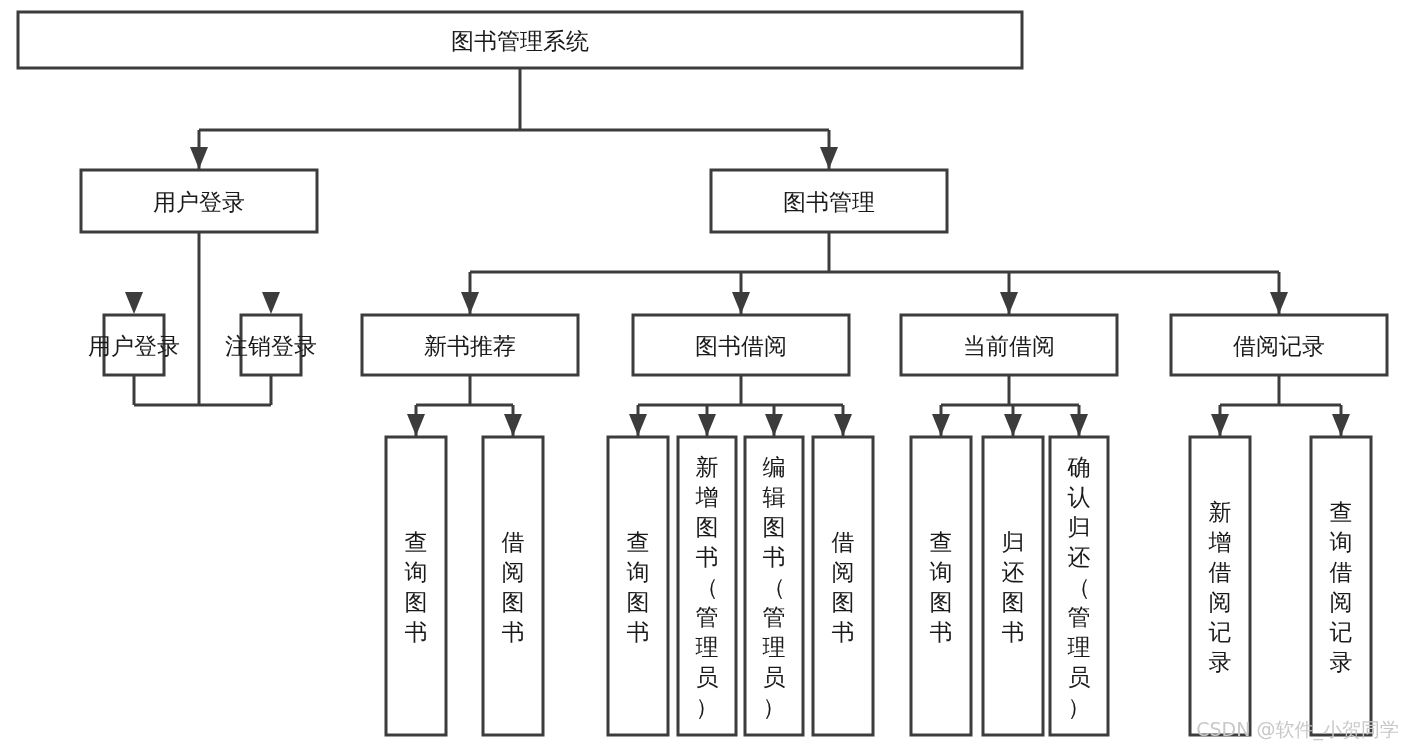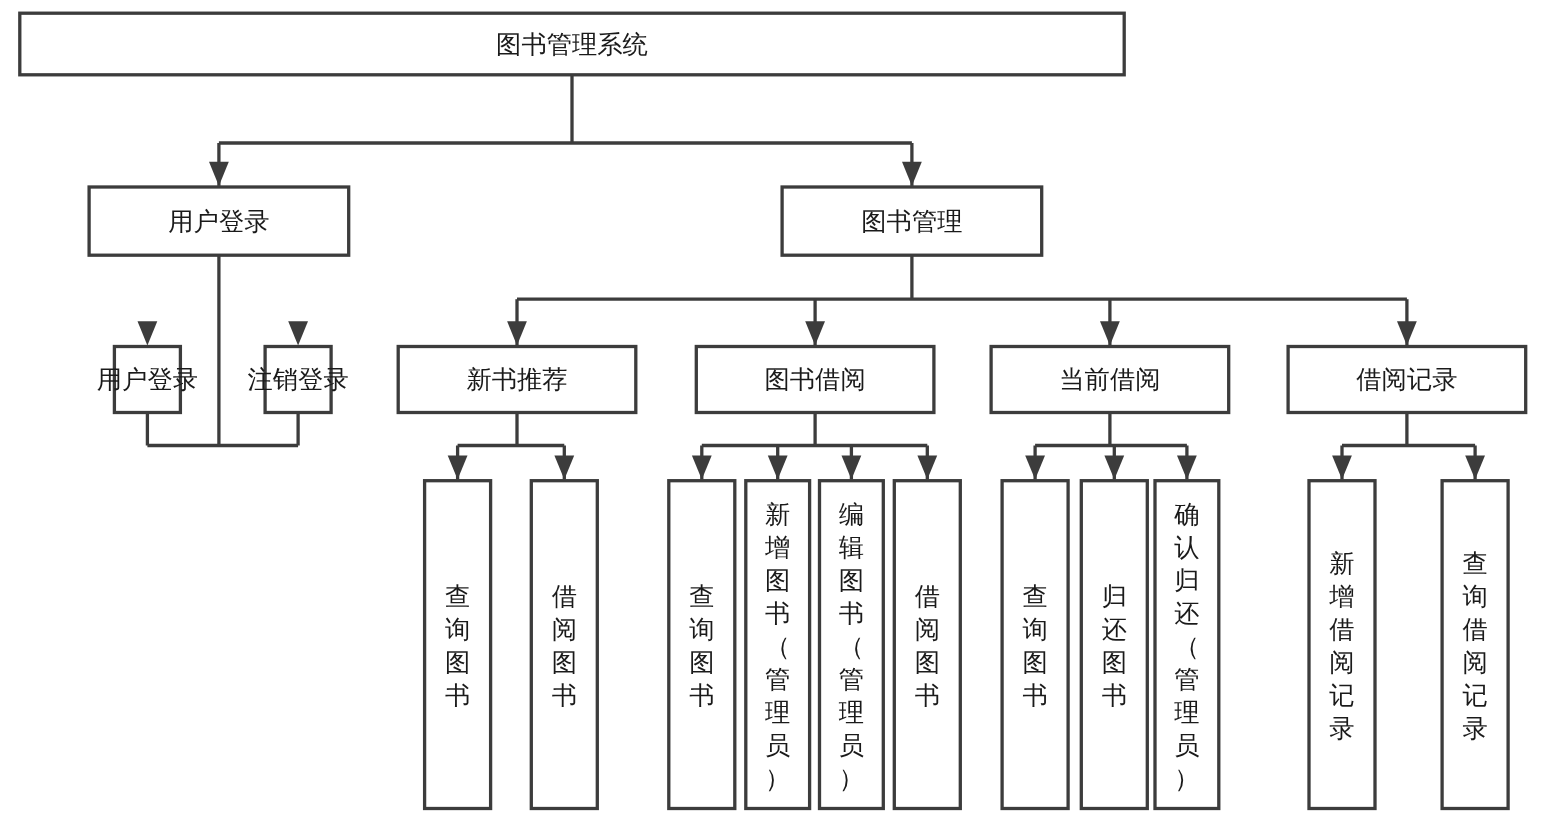--- a/index.html
+++ b/index.html
@@ -202,13 +202,14 @@
         <g>
           <rect x="1190" y="437" width="60" height="298" class="node-box"></rect>
           <text x="1220" class="node-label-v"><tspan x="1220" y="520">新</tspan><tspan x="1220" y="550">增</tspan><tspan x="1220" y="580">借</tspan><tspan x="1220" y="610">阅</tspan><tspan x="1220" y="640">记</tspan><tspan x="1220" y="670">录</tspan></text>
         </g>
         <g>
           <rect x="1311" y="437" width="60" height="298" class="node-box"></rect>
           <text x="1341" class="node-label-v"><tspan x="1341" y="520">查</tspan><tspan x="1341" y="550">询</tspan><tspan x="1341" y="580">借</tspan><tspan x="1341" y="610">阅</tspan><tspan x="1341" y="640">记</tspan><tspan x="1341" y="670">录</tspan></text>
         </g>
       </g>
   </svg>
+  <div class="watermark">CSDN @软件_小贺同学</div>
 </div>
 
 </body></html>

